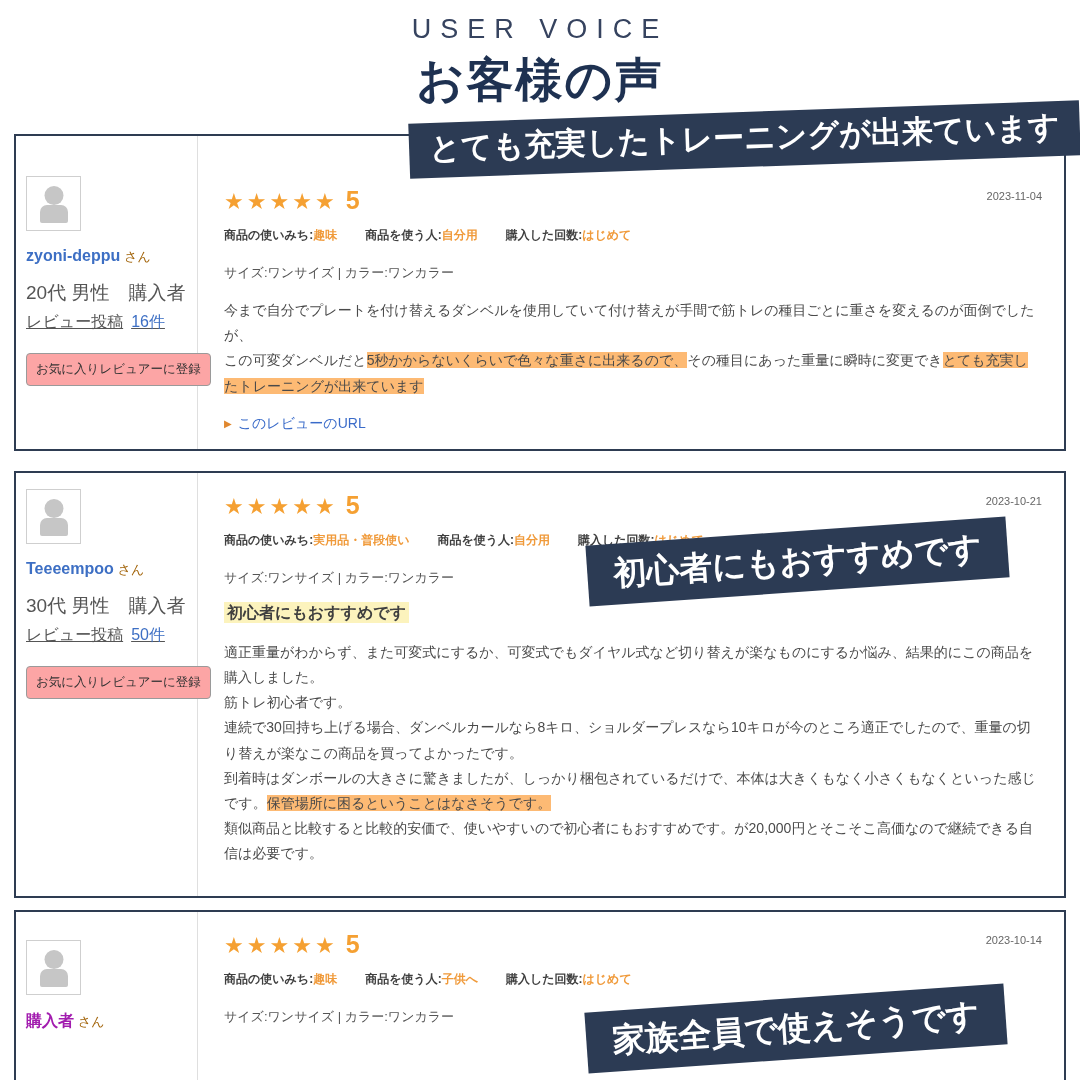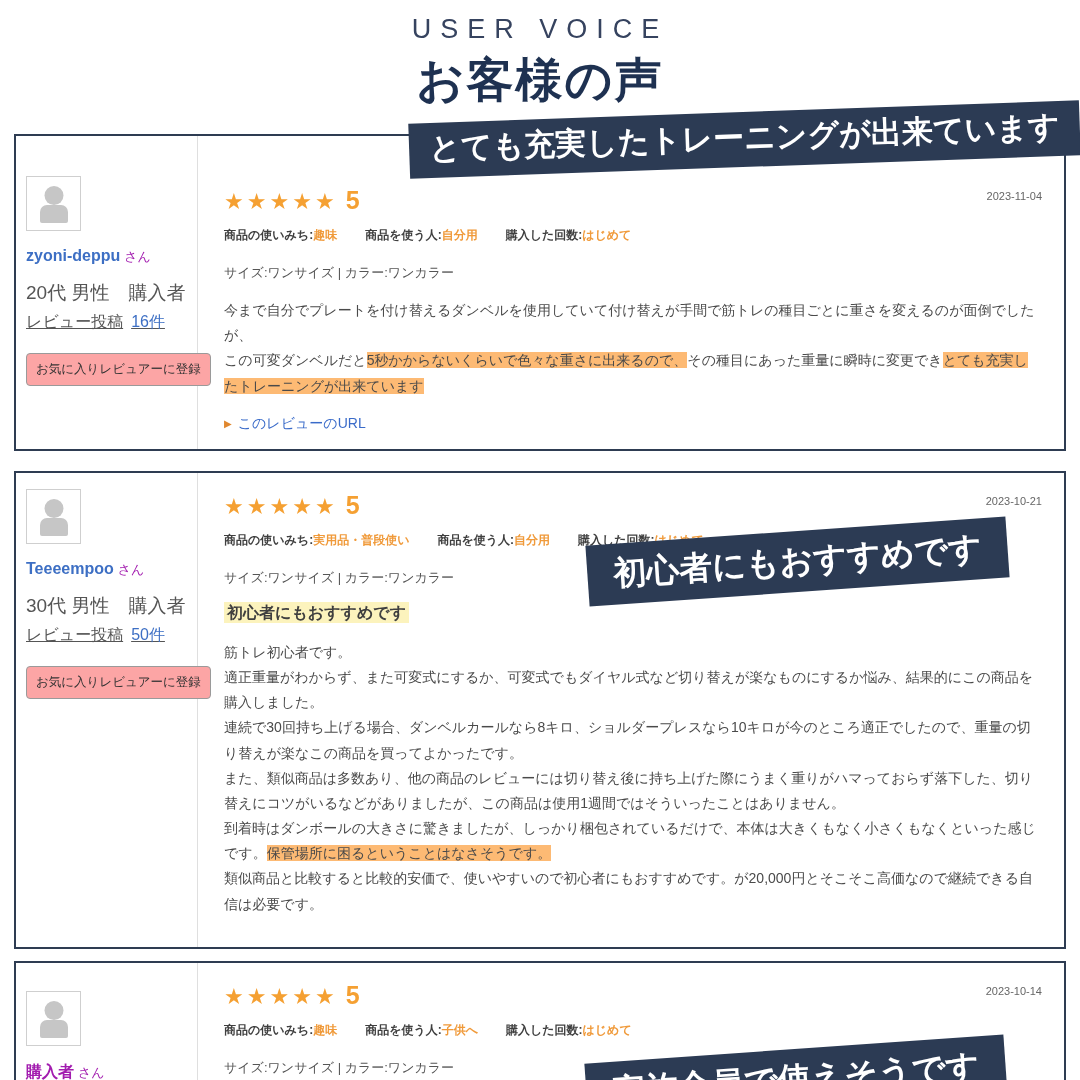--- a/index.html
+++ b/index.html
@@ -58,21 +58,21 @@
     position:absolute; top:9px; left:50%; transform:translateX(-50%);
     width:19px; height:19px; border-radius:50%; background:#c6c6c6;
   }
   .avatar .torso {
     position:absolute; bottom:7px; left:50%; transform:translateX(-50%);
     width:28px; height:18px; border-radius:7px 7px 2px 2px; background:#c6c6c6;
   }
   .username-row { margin-bottom:14px; font-size:16px; }
   .username { color:#3d6fc4; font-weight:700; }
   .username-plain { color:#a21caf; font-weight:700; }
-  .honorific { color:#a21caf; font-size:13px; font-weight:400; margin-left:4px; }
+  .honorific { color:#a16207; font-size:13px; font-weight:400; margin-left:4px; }
   .demographics { font-size:19px; color:#555; margin-bottom:6px; }
   .posts-row { font-size:16px; color:#555; margin-bottom:20px;text-decoration:underline; }
   .posts-count { color:#3d6fc4; margin-left:8px; }
   .fav-button {
     font-family:inherit;
     font-size:12.5px; color:#333;
     background:#fca5a5;
     border:1px solid #9a9a9a;
     border-radius:4px;
     padding:7px 9px;
@@ -174,24 +174,23 @@
     <div class="rating-row">
       <div>
         <span class="stars">★★★★★</span><span class="score">5</span>
       </div>
       <div class="review-date">2023-10-21</div>
     </div>
     <div class="meta-row"><span class="meta-pair"><span class="meta-label">商品の使いみち:</span><span class="meta-value">実用品・普段使い</span></span><span class="meta-pair"><span class="meta-label">商品を使う人:</span><span class="meta-value">自分用</span></span><span class="meta-pair"><span class="meta-label">購入した回数:</span><span class="meta-value">はじめて</span></span></div>
     <div class="variant">サイズ:ワンサイズ | カラー:ワンカラー</div>
     <div class="review-title"><span class="hl">初心者にもおすすめです</span></div>
     <div class="review-body">
+        <div class="body-line"><span>適正重量がわからず、また可変式にするか、可変式でもダイヤル式など切り替えが楽なものにするか悩み、結果的にこの商品を購入しました。</span></div>
         <div class="body-line"><span>筋トレ初心者です。</span></div>
-        <div class="body-line"><span>適正重量がわからず、また可変式にするか、可変式でもダイヤル式など切り替えが楽なものにするか悩み、結果的にこの商品を購入しました。</span></div>
         <div class="body-line"><span>連続で30回持ち上げる場合、ダンベルカールなら8キロ、ショルダープレスなら10キロが今のところ適正でしたので、重量の切り替えが楽なこの商品を買ってよかったです。</span></div>
-        <div class="body-line"><span>また、類似商品は多数あり、他の商品のレビューには切り替え後に持ち上げた際にうまく重りがハマっておらず落下した、切り替えにコツがいるなどがありましたが、この商品は使用1週間ではそういったことはありません。</span></div>
         <div class="body-line"><span>到着時はダンボールの大きさに驚きましたが、しっかり梱包されているだけで、本体は大きくもなく小さくもなくといった感じです。</span><span class="hl">保管場所に困るということはなさそうです。</span></div>
         <div class="body-line"><span>類似商品と比較すると比較的安価で、使いやすいので初心者にもおすすめです。が20,000円とそこそこ高価なので継続できる自信は必要です。</span></div>
       </div>
   </div>
 </section>
 
 <section class="card card-3">
   <div class="banner banner-3">家族全員で使えそうです</div>
 
   <aside class="sidebar">

